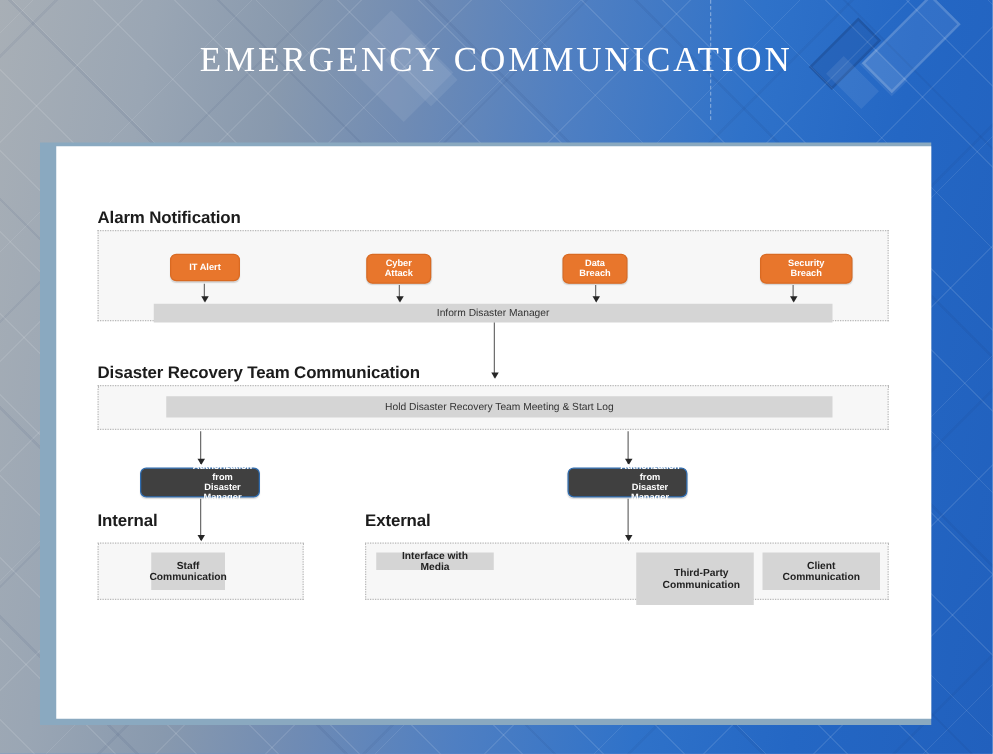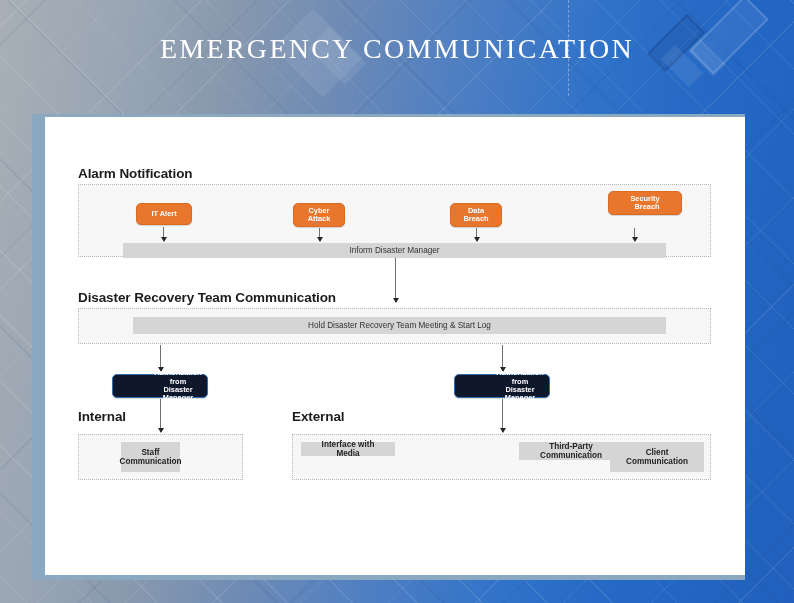--- a/index.html
+++ b/index.html
@@ -161,21 +161,21 @@
   .node-orange {
     background: #e8762c;
     border: 1px solid #d96a22;
     border-radius: 5px;
     color: #ffffff;
     font-size: 7.4px;
     font-weight: bold;
     box-shadow: 0 1px 1px rgba(0,0,0,0.15);
   }
   .node-blue {
-    background: #0f172a;
+    background: #404040;
     border: 1px solid #2f6cb0;
     border-radius: 5px;
     color: #ffffff;
     font-size: 7.4px;
     font-weight: bold;
     box-shadow: 0 1px 1px rgba(0,0,0,0.15);
     padding-left: 36px;
   }
   .node-gray {
     background: #d5d5d5;
@@ -242,21 +242,21 @@
         <span>IT Alert</span>
       </div>
       <div class="node node-orange" style="left:248px; top:86px; width:52px; height:24px; white-space:pre-line;">
         <span>Cyber
 Attack</span>
       </div>
       <div class="node node-orange" style="left:405px; top:86px; width:52px; height:24px; white-space:pre-line;">
         <span>Data
 Breach</span>
       </div>
-      <div class="node node-orange" style="left:563px; top:74px; width:74px; height:24px; white-space:pre-line;text-align:right;">
+      <div class="node node-orange" style="left:563px; top:86px; width:74px; height:24px; white-space:pre-line;">
         <span>Security
 Breach</span>
       </div>
 
       <div class="arrow" style="left:118px; top:110px; height:14px;"></div>
       <div class="arrow" style="left:274px; top:111px; height:13px;"></div>
       <div class="arrow" style="left:431px; top:111px; height:13px;"></div>
       <div class="arrow" style="left:589px; top:111px; height:13px;"></div>
 
       <div class="node node-bar" style="left:78px; top:126px; width:543px; height:15px;align-items:center;">
@@ -298,21 +298,21 @@
       </div>
 
       <div class="section-heading" style="left:247px; top:292px;">External</div>
 
       <div class="group-box" style="left:247px; top:317px; width:419px; height:46px;"></div>
 
       <div class="node node-gray" style="left:256px; top:325px; width:94px; height:14px; white-space:pre-line;">
         <span>Interface with
 Media</span>
       </div>
-      <div class="node node-gray" style="left:474px; top:325px; width:94px; height:18px; white-space:pre-line;padding-left:10px;">
+      <div class="node node-gray" style="left:464px; top:325px; width:94px; height:42px; white-space:pre-line;padding-left:10px;">
         <span>Third-Party
 Communication</span>
       </div>
       <div class="node node-gray" style="left:565px; top:325px; width:94px; height:30px; white-space:pre-line;">
         <span>Client
 Communication</span>
       </div>
 
     </div>
   </div>

